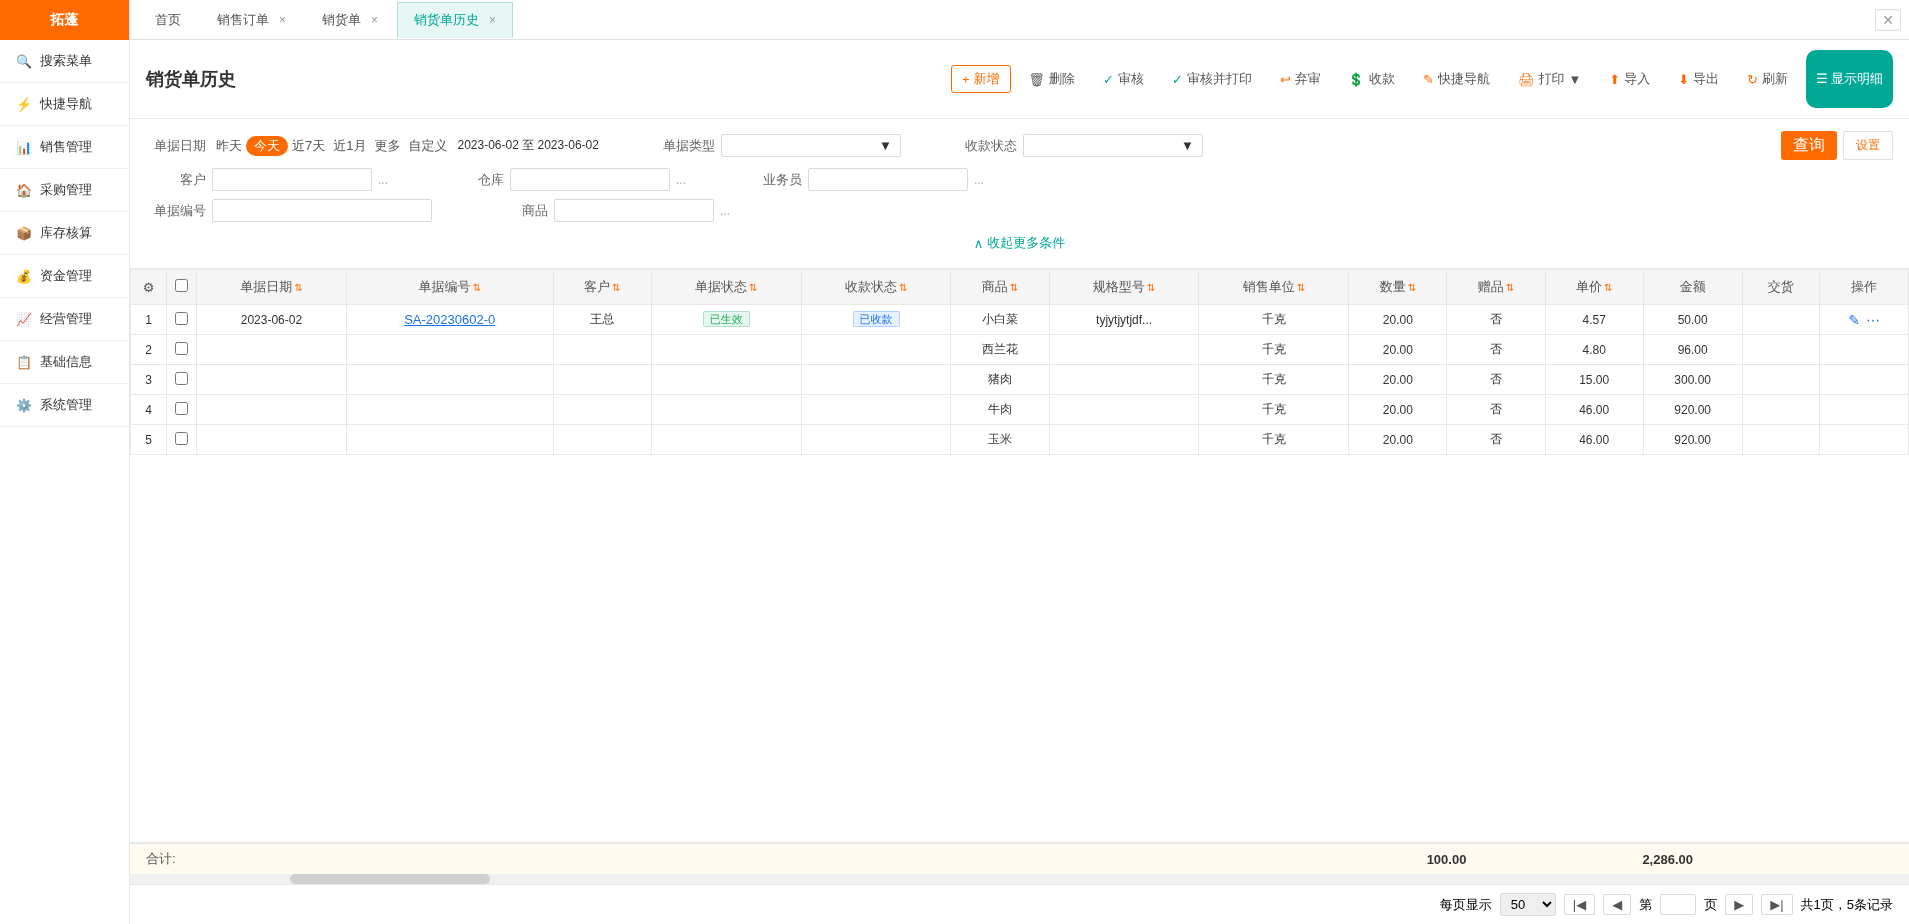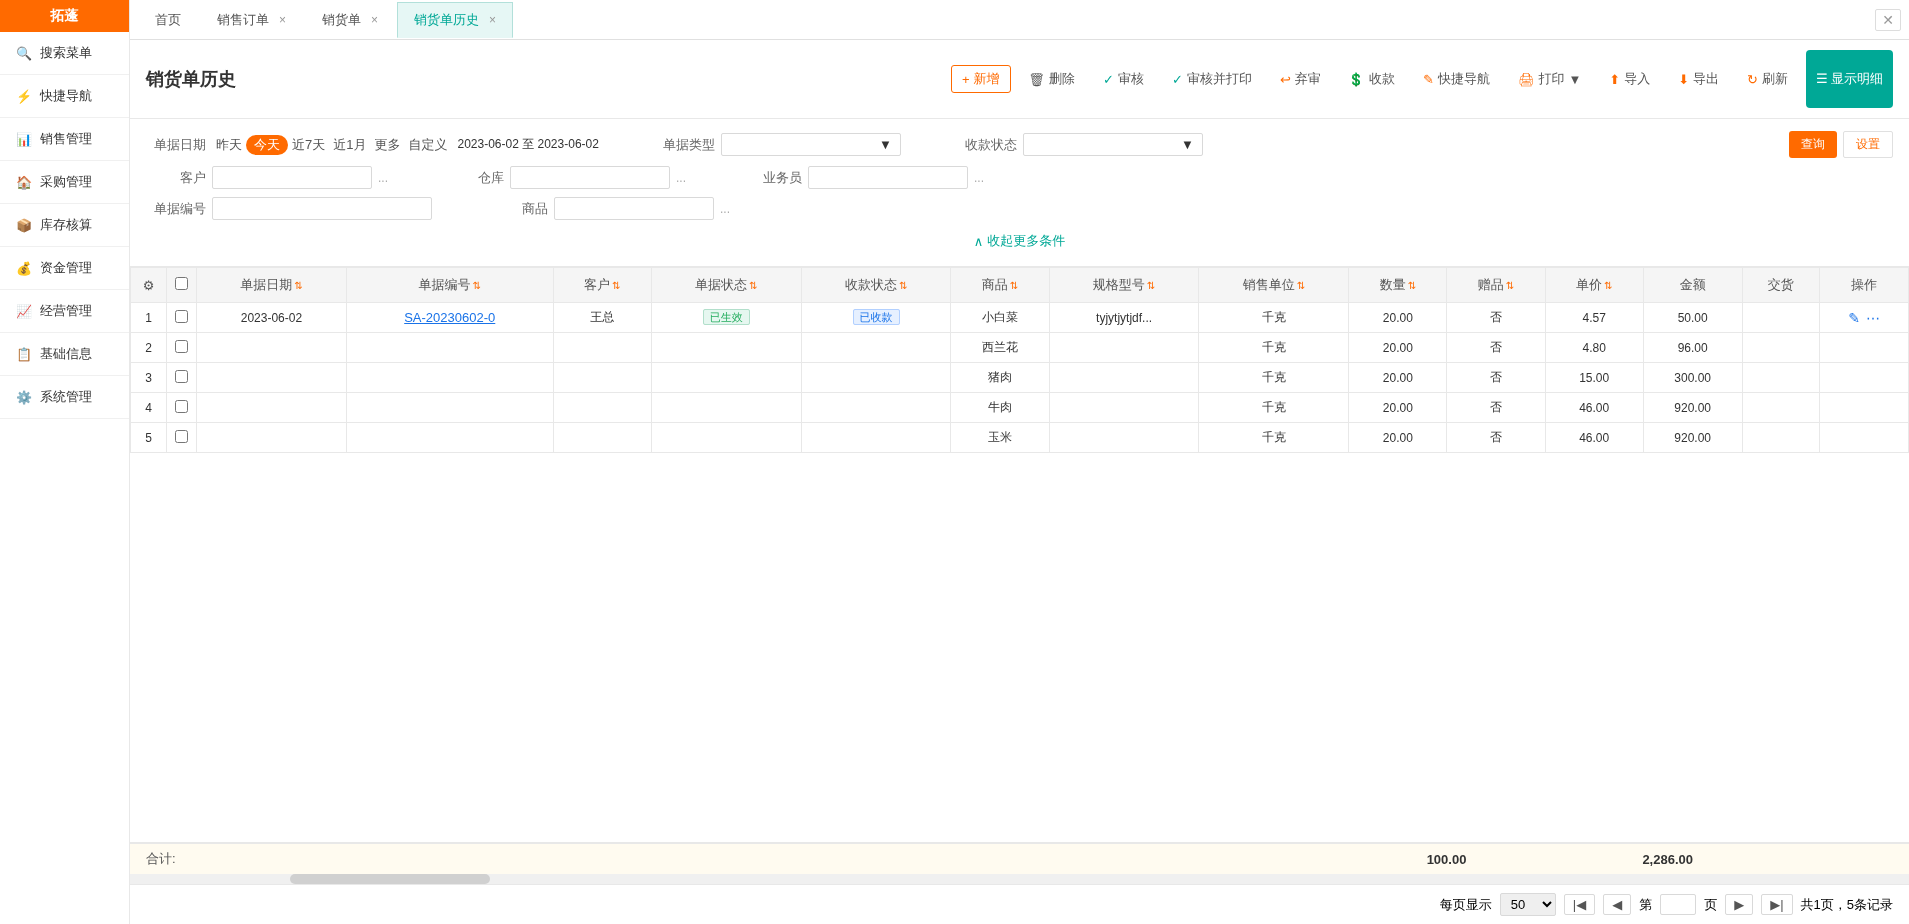--- a/index.html
+++ b/index.html
@@ -1,39 +1,39 @@
 <!DOCTYPE html>
 <html><head>
   <meta charset="utf-8">
   <style>
     * { box-sizing: border-box; margin: 0; padding: 0; font-family: 'Microsoft YaHei', Arial, sans-serif; font-size: 13px; }
     body { display: flex; height: 924px; overflow: hidden; background: #f5f5f5; }
 
     
     .sidebar { width: 130px; background: #fff; border-right: 1px solid #e8e8e8; display: flex; flex-direction: column; }
-    .sidebar-logo { height: 32px; background: #ff6a00; display: flex; align-items: center; justify-content: center; color: #fff; font-size: 14px; font-weight: bold; }
+    .sidebar-logo { height: 40px; background: #ff6a00; display: flex; align-items: center; justify-content: center; color: #fff; font-size: 14px; font-weight: bold; }
     .sidebar-item { display: flex; align-items: center; gap: 8px; padding: 12px 16px; cursor: pointer; color: #333; border-bottom: 1px solid #f0f0f0; }
     .sidebar-item .icon { width: 16px; height: 16px; display: inline-flex; align-items: center; justify-content: center; color: #ff6a00; }
 
     
     .main { flex: 1; display: flex; flex-direction: column; overflow: hidden; }
 
     
     .tabs-bar { display: flex; align-items: center; background: #fff; border-bottom: 1px solid #e0e0e0; height: 40px; padding: 0 8px; }
     .tab { padding: 8px 16px; cursor: pointer; color: #555; border: 1px solid transparent; margin-right: 2px; white-space: nowrap; display: flex; align-items: center; gap: 6px; height: 36px; }
     .tab.active { background: #e6f7f5; color: #00a896; border: 1px solid #b2e0da; border-bottom: 1px solid #e6f7f5; }
     .tab-close-btn { margin-left: 4px; border: none; background: transparent; cursor: pointer; color: #999; font-size: 12px; }
     .tabs-right { margin-left: auto; display: flex; align-items: center; gap: 8px; }
 
     
     .page-header { display: flex; align-items: center; justify-content: space-between; padding: 10px 16px; background: #fff; border-bottom: 1px solid #e8e8e8; }
     .page-title { font-size: 18px; font-weight: bold; color: #333; }
     .toolbar { display: flex; align-items: center; gap: 8px; flex-wrap: wrap; }
     .toolbar-btn { display: flex; align-items: center; gap: 4px; padding: 4px 10px; border: none; background: transparent; cursor: pointer; color: #555; font-size: 12px; }
-    .toolbar-btn-orange { background: #ff6a00; color: #fff; border: none; padding: 4px 12px; cursor: pointer; border-radius: 3px; font-size: 12px; }
+    .toolbar-btn-orange { background: #ff6a00; color: #fff; border: none; padding: 4px 12px; cursor: pointer; border-radius: 3px; font-size: 16px; }
 
     
     .filter-section { background: #fff; padding: 12px 16px; border-bottom: 1px solid #e8e8e8; }
     .filter-row { display: flex; align-items: center; gap: 16px; margin-bottom: 8px; }
     .filter-item { display: flex; align-items: center; gap: 6px; }
     .filter-label { color: #666; white-space: nowrap; min-width: 60px; text-align: right; }
     .filter-input { border: 1px solid #d9d9d9; padding: 3px 8px; width: 160px; color: #333; background: #fff; border-radius: 2px; }
     .filter-input-wide { border: 1px solid #d9d9d9; padding: 3px 8px; width: 220px; color: #333; background: #fff; border-radius: 2px; }
     .filter-select { border: 1px solid #d9d9d9; padding: 3px 8px; width: 200px; color: #333; background: #fff; border-radius: 2px; display: flex; align-items: center; justify-content: space-between; cursor: pointer; }
     .date-quick-btns { display: flex; font-size: 12px; }
@@ -65,21 +65,21 @@
     .page-input { border: 1px solid #d9d9d9; width: 36px; padding: 2px 4px; text-align: center; border-radius: 2px; }
 
     .settings-btn { background: #fff; border: 1px solid #e0e0e0; color: #ff6a00; padding: 4px 12px; cursor: pointer; border-radius: 2px; font-size: 12px; }
 
     .scrollbar-container { height: 10px; background: #f0f0f0; overflow: hidden; }
     .scrollbar-thumb { height: 10px; width: 200px; background: #d0d0d0; border-radius: 5px; margin-left: 160px; }
 
     .action-icons { display: flex; gap: 6px; justify-content: center; }
     .action-icon { color: #1a73e8; cursor: pointer; font-size: 14px; }
 
-    .display-mingxi-btn { background: #00a896; color: #fff; border: none; padding: 20px 10px; cursor: pointer; border-radius: 4px; font-size: 12px; }
+    .display-mingxi-btn { background: #00a896; color: #fff; border: none; padding: 20px 10px; cursor: pointer; border-radius: 10px; font-size: 12px; }
 
     .main-content { flex: 1; display: flex; flex-direction: column; overflow: hidden; }
   </style>
 </head>
 <body>
 
 <div class="sidebar">
   <div class="sidebar-logo">拓蓬</div>
   <div class="sidebar-item">
     <span class="icon">🔍</span>

